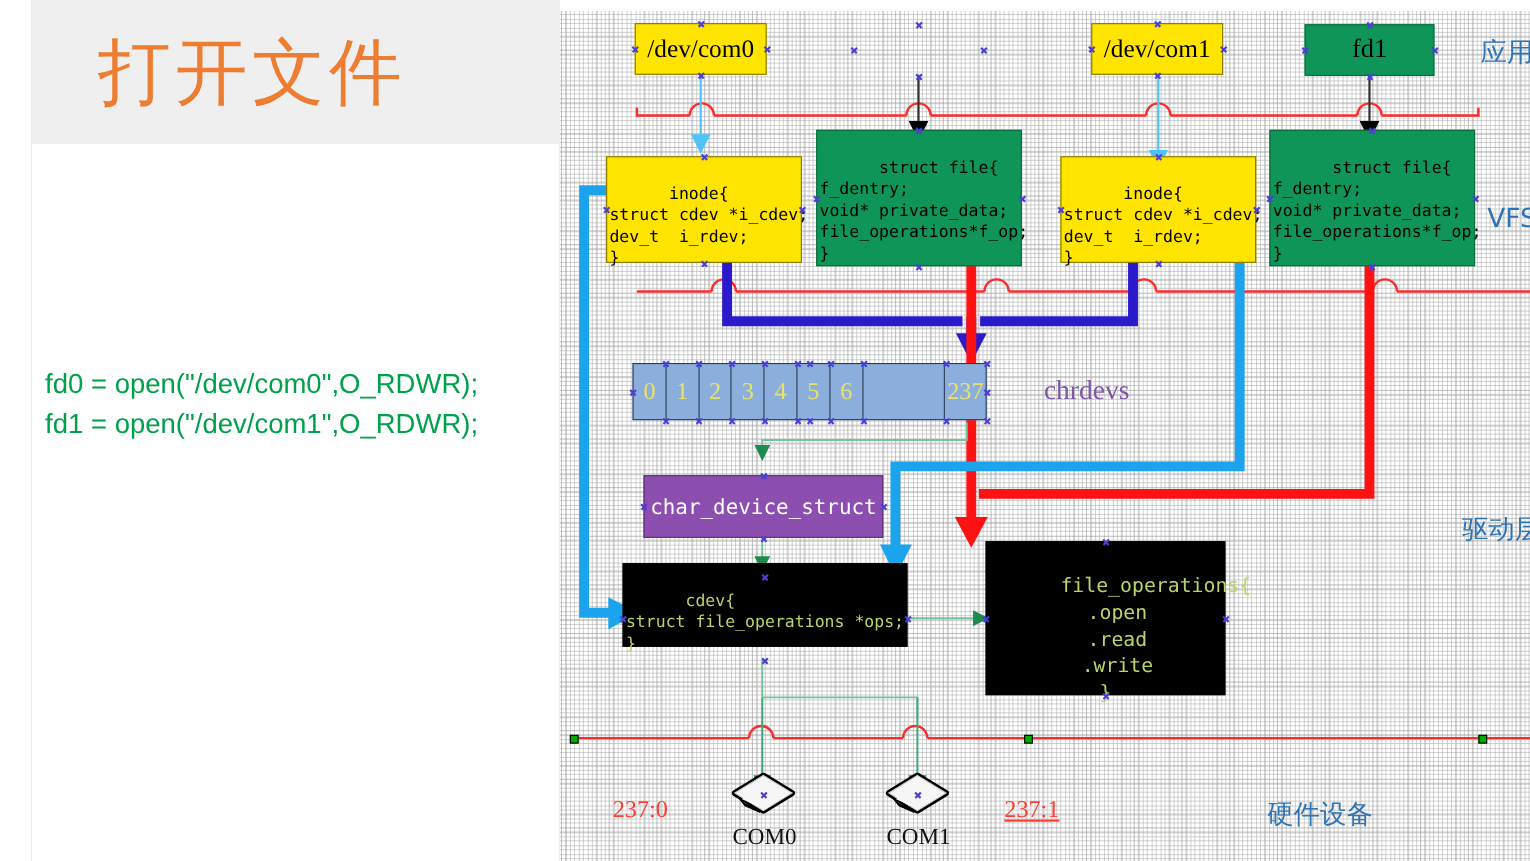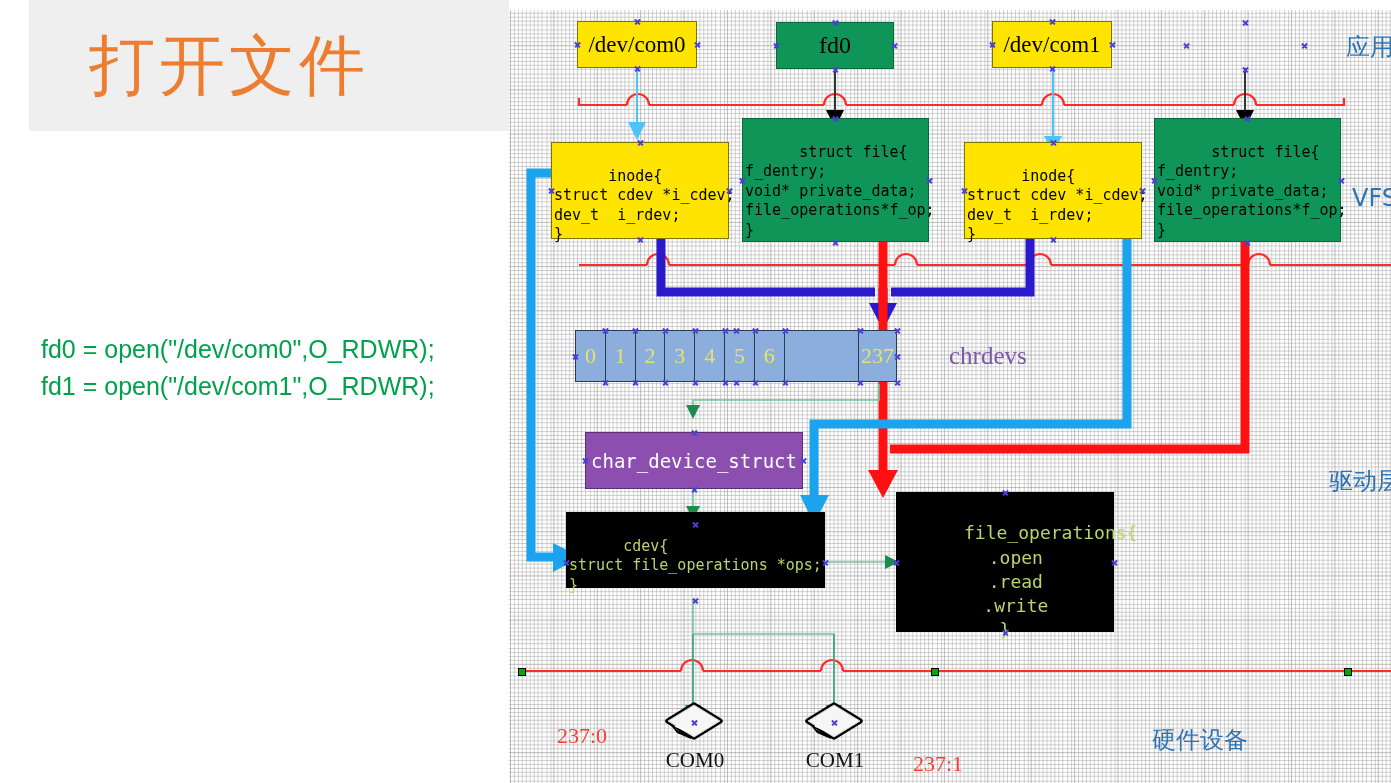--- a/index.html
+++ b/index.html
@@ -165,25 +165,25 @@
       <line x1="184" y1="490" x2="184" y2="512" stroke="#72C49A" stroke-width="1.6" marker-end="url(#arr-green)"></line>
       <line x1="317" y1="562" x2="382" y2="562" stroke="#72C49A" stroke-width="1.6" marker-end="url(#arr-green)"></line>
       <path d="M184,600 L184,634 L325,634 L325,653" stroke="#72C49A" stroke-width="1.6" fill="none"></path>
       <line x1="184" y1="634" x2="184" y2="712" stroke="#3FA87A" stroke-width="1.8" marker-end="url(#arr-green)"></line>
       <line x1="325" y1="634" x2="325" y2="712" stroke="#3FA87A" stroke-width="1.8" marker-end="url(#arr-green)"></line>
     </svg>
 
     <div class="node yellow serif" style="left:68px;top:21px;width:120px;height:47px;font-size:23px;">
       <span>/dev/com0</span>
     </div>
-    <div class="node green serif" style="left:267px;top:22px;width:118px;height:47px;font-size:24px;">
-      <span>fd0</span>
-    </div>
     <div class="node yellow serif" style="left:483px;top:21px;width:120px;height:47px;font-size:23px;">
       <span>/dev/com1</span>
+    </div>
+    <div class="node green serif" style="left:677px;top:22px;width:118px;height:47px;font-size:24px;">
+      <span>fd1</span>
     </div>
 
     <div class="node yellow mono boxtext" style="left:42px;top:142px;width:178px;height:97px;font-size:15px;
                 display:block;text-align:left;">
       <span>inode{
 struct cdev *i_cdev;
 dev_t  i_rdev;
 }</span>
     </div>
     <div class="node green mono boxtext" style="left:233px;top:118px;width:187px;height:124px;font-size:15px;
@@ -235,21 +235,21 @@
     <div class="node black mono boxtext" style="left:387px;top:492px;width:218px;height:140px;font-size:18px;
                 display:block;text-align:center;line-height:1.35;">
       <span>file_operations{
   .open
   .read
   .write
 }</span>
     </div>
 
     <div class="addr-label" style="left:48px;top:723px;">237:0</div>
-    <div class="addr-label" style="left:404px;top:751px;">237:1</div>
+    <div class="addr-label" style="left:404px;top:723px;text-decoration:underline;">237:1</div>
 
     <div style="position:absolute;left:156px;top:702px;width:58px;height:42px;z-index:11;">
       <svg viewBox="0 0 58 42" width="58" height="42">
         <polygon points="29,3 55,19 29,35 3,19" fill="#f3f3f3" stroke="#000" stroke-width="5.5" stroke-linejoin="round"></polygon>
         <polygon points="29,3 55,19 29,35 3,19" fill="#f6f6f6" stroke="#cfcfcf" stroke-width="1"></polygon>
         <path d="M4,21 L12,31 L26,37 L26,34 L12,28 Z" fill="#000"></path>
         <path d="M10,24 L24,30" stroke="#fff" stroke-width="1.4"></path>
       </svg>
     </div>
     <div class="dev-caption" style="left:150px;top:748px;width:72px;">COM0</div>

